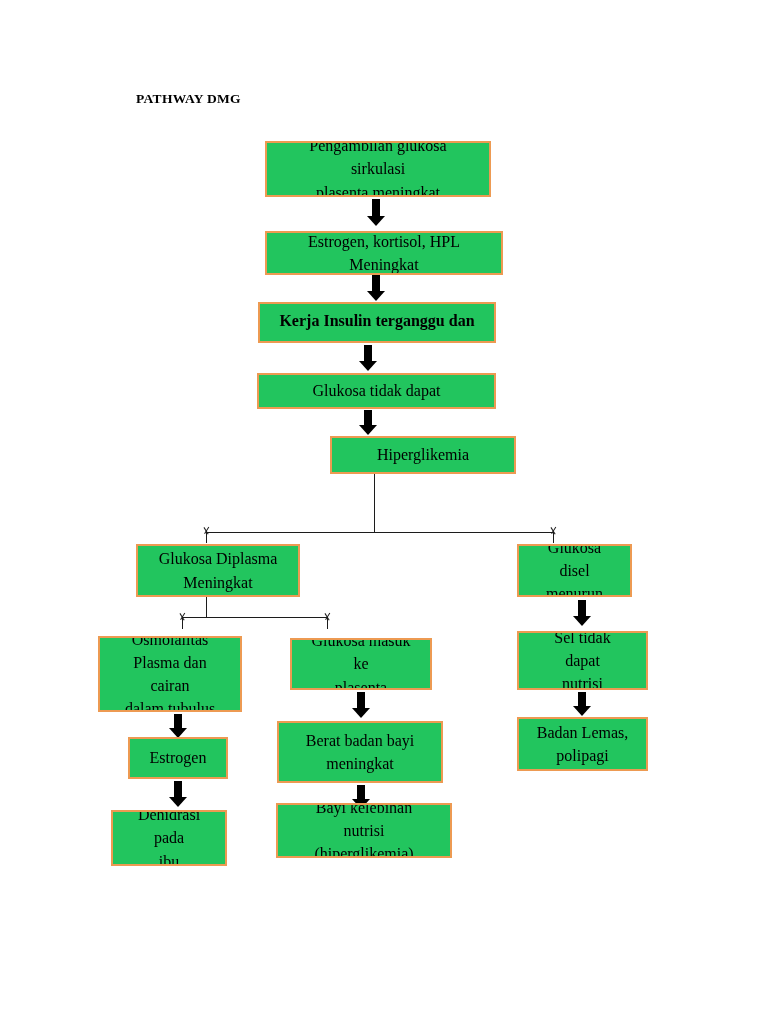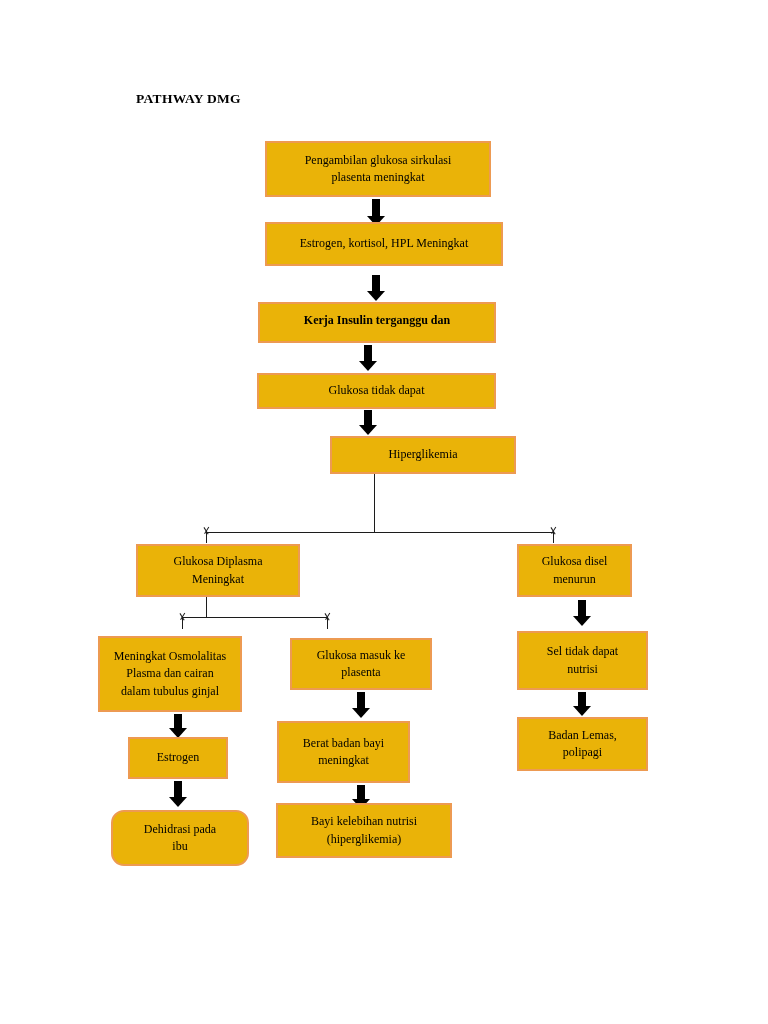--- a/index.html
+++ b/index.html
@@ -33,28 +33,28 @@
     letter-spacing: 0.3px;
     font-family: "Liberation Serif", "DejaVu Serif", serif;
     white-space: nowrap;
   }
 
   
   .node {
     position: absolute;
     box-sizing: border-box;
     border: 2.5px solid #ED9A52;
-    background: #eab308;
+    background: #22c55e;
     display: flex;
     align-items: center;
     justify-content: center;
     text-align: center;
-    font-size: 12px;
+    font-size: 16px;
     line-height: 1.45;
-    padding: 2px 6px;
+    padding: 2px 17px;
     overflow: hidden;
   }
   .node .label {
     display: block;
     width: 100%;
     white-space: pre-line;
   }
   .node.clipped .label {
     position: relative;
     top: -2px;
@@ -129,21 +129,21 @@
   <div class="node" style="left:265px; top:141px; width:226px; height:56px;">
     <span class="label">Pengambilan glukosa sirkulasi
 plasenta meningkat</span>
   </div>
 
   <div class="block-arrow" style="left:367px; top:199px; height:27px;">
     <div class="stem" style="height:17px;"></div>
     <div class="head" style="top:17px;"></div>
   </div>
 
-  <div class="node" style="left:265px; top:222px; width:238px; height:44px;">
+  <div class="node" style="left:265px; top:231px; width:238px; height:44px;">
     <span class="label">Estrogen, kortisol, HPL Meningkat</span>
   </div>
 
   <div class="block-arrow" style="left:367px; top:275px; height:26px;">
     <div class="stem" style="height:16px;"></div>
     <div class="head" style="top:16px;"></div>
   </div>
 
   <div class="node clipped" style="left:258px; top:302px; width:238px; height:41px;">
     <span class="label">Kerja Insulin terganggu dan</span>
@@ -228,41 +228,41 @@
 
   <div class="block-arrow" style="left:573px; top:692px; height:24px;">
     <div class="stem" style="height:14px;"></div>
     <div class="head" style="top:14px;"></div>
   </div>
 
   <div class="node" style="left:128px; top:737px; width:100px; height:42px;">
     <span class="label">Estrogen</span>
   </div>
 
-  <div class="node" style="left:277px; top:721px; width:133px; height:62px;justify-content:center;">
+  <div class="node" style="left:277px; top:721px; width:166px; height:62px;justify-content:center;">
     <span class="label">Berat badan bayi
 meningkat</span>
   </div>
 
   <div class="node" style="left:517px; top:717px; width:131px; height:54px;">
     <span class="label">Badan Lemas,
 polipagi</span>
   </div>
 
   <div class="block-arrow" style="left:169px; top:781px; height:26px;">
     <div class="stem" style="height:16px;"></div>
     <div class="head" style="top:16px;"></div>
   </div>
 
   <div class="block-arrow" style="left:352px; top:785px; height:24px;">
     <div class="stem" style="height:14px;"></div>
     <div class="head" style="top:14px;"></div>
   </div>
 
-  <div class="node" style="left:111px; top:810px; width:138px; height:56px;border-radius:13px;">
+  <div class="node" style="left:111px; top:810px; width:116px; height:56px;">
     <span class="label">Dehidrasi pada
 ibu</span>
   </div>
 
   <div class="node" style="left:276px; top:803px; width:176px; height:55px;">
     <span class="label">Bayi kelebihan nutrisi
 (hiperglikemia)</span>
   </div>
 
 </div>

